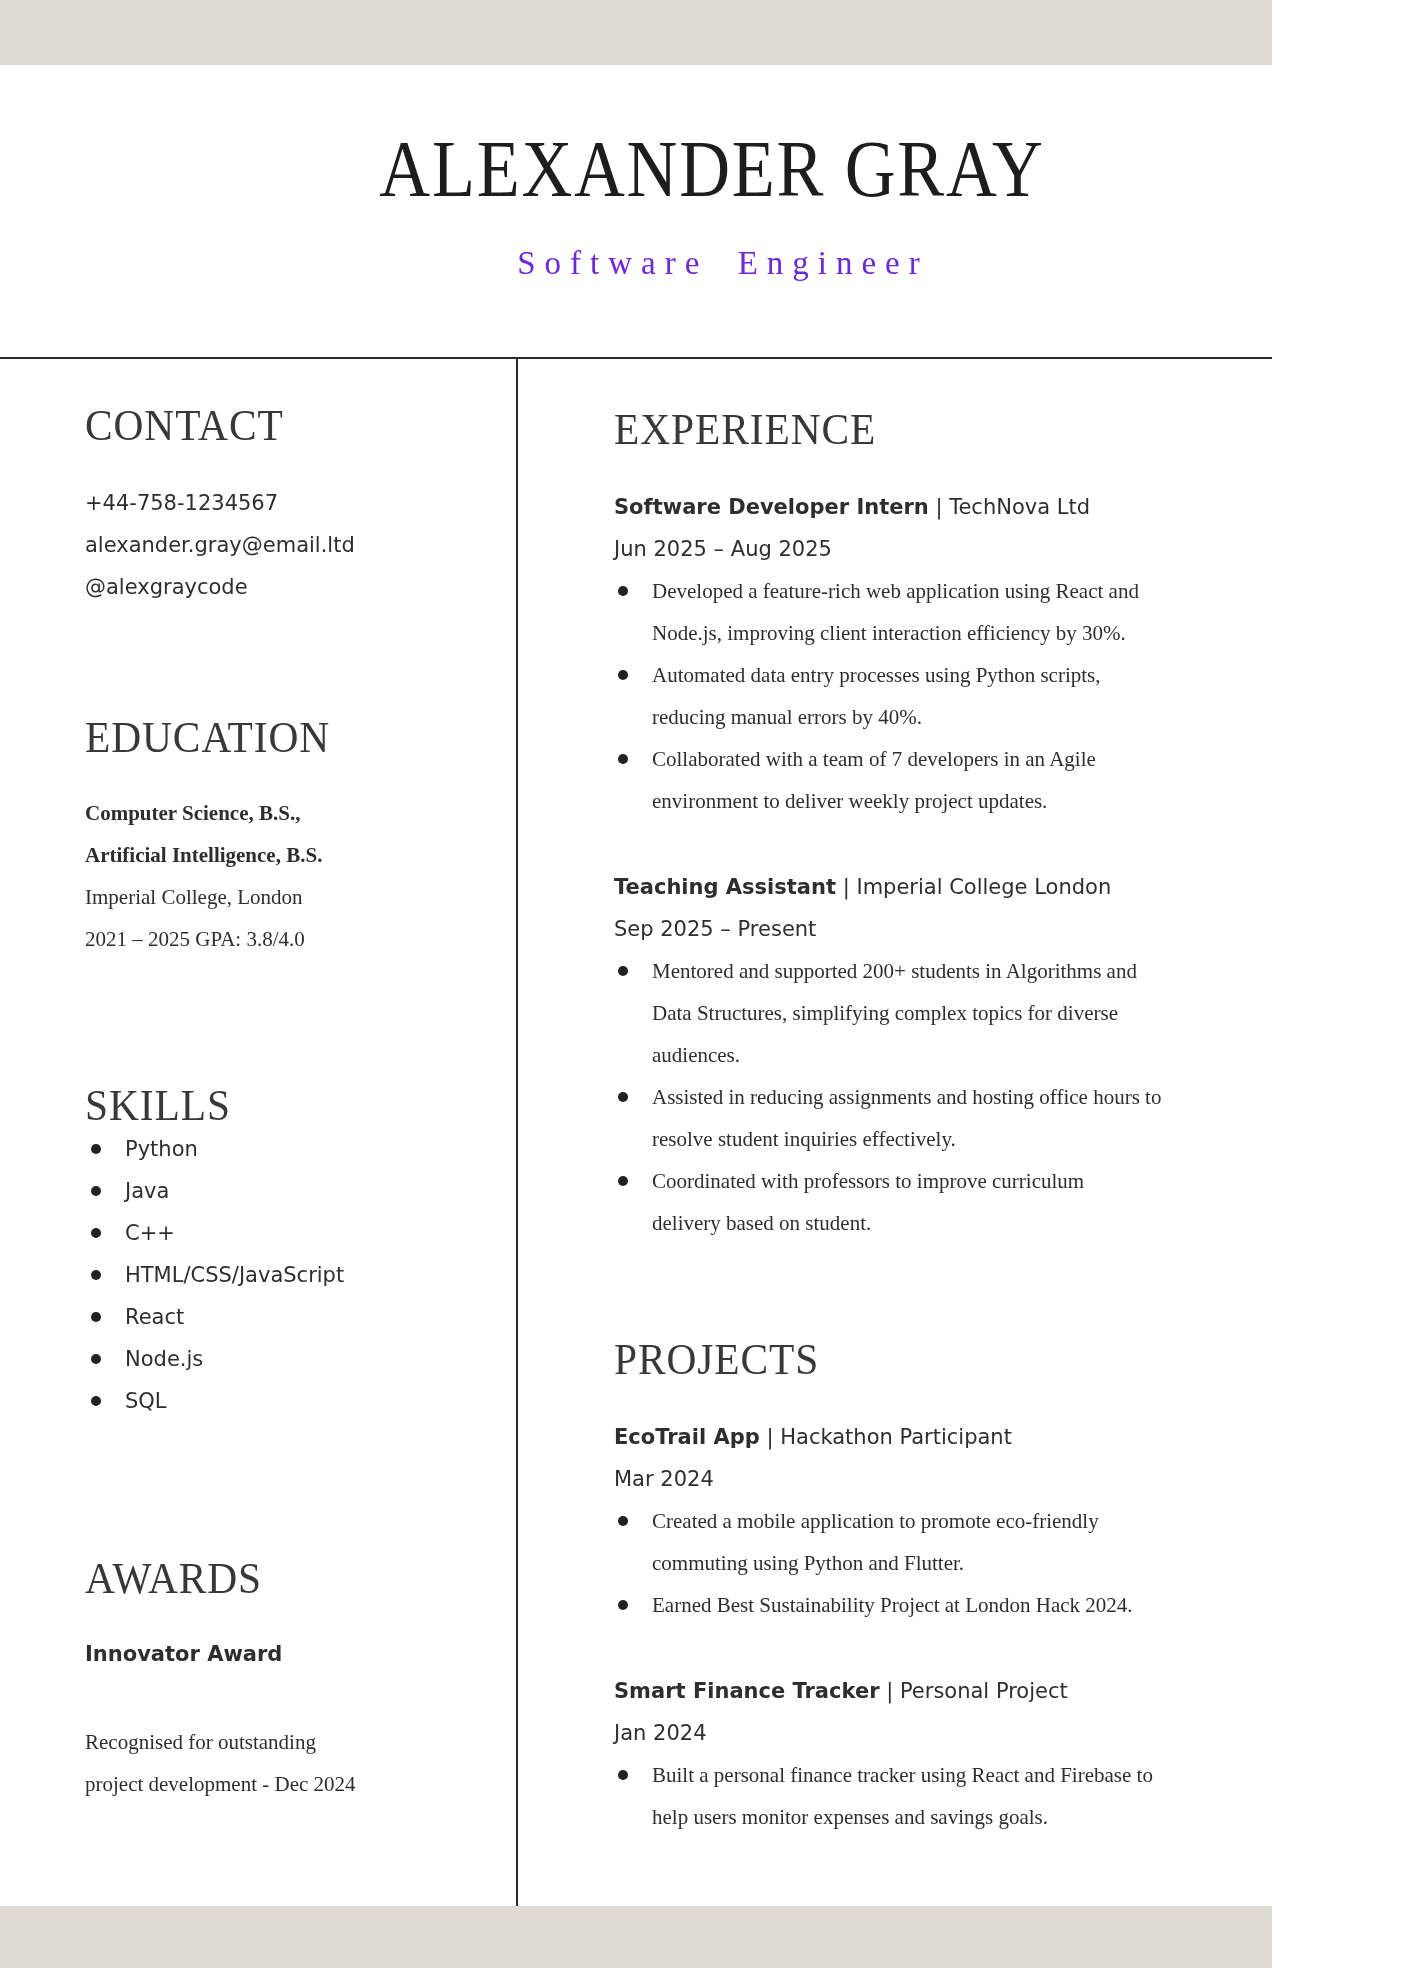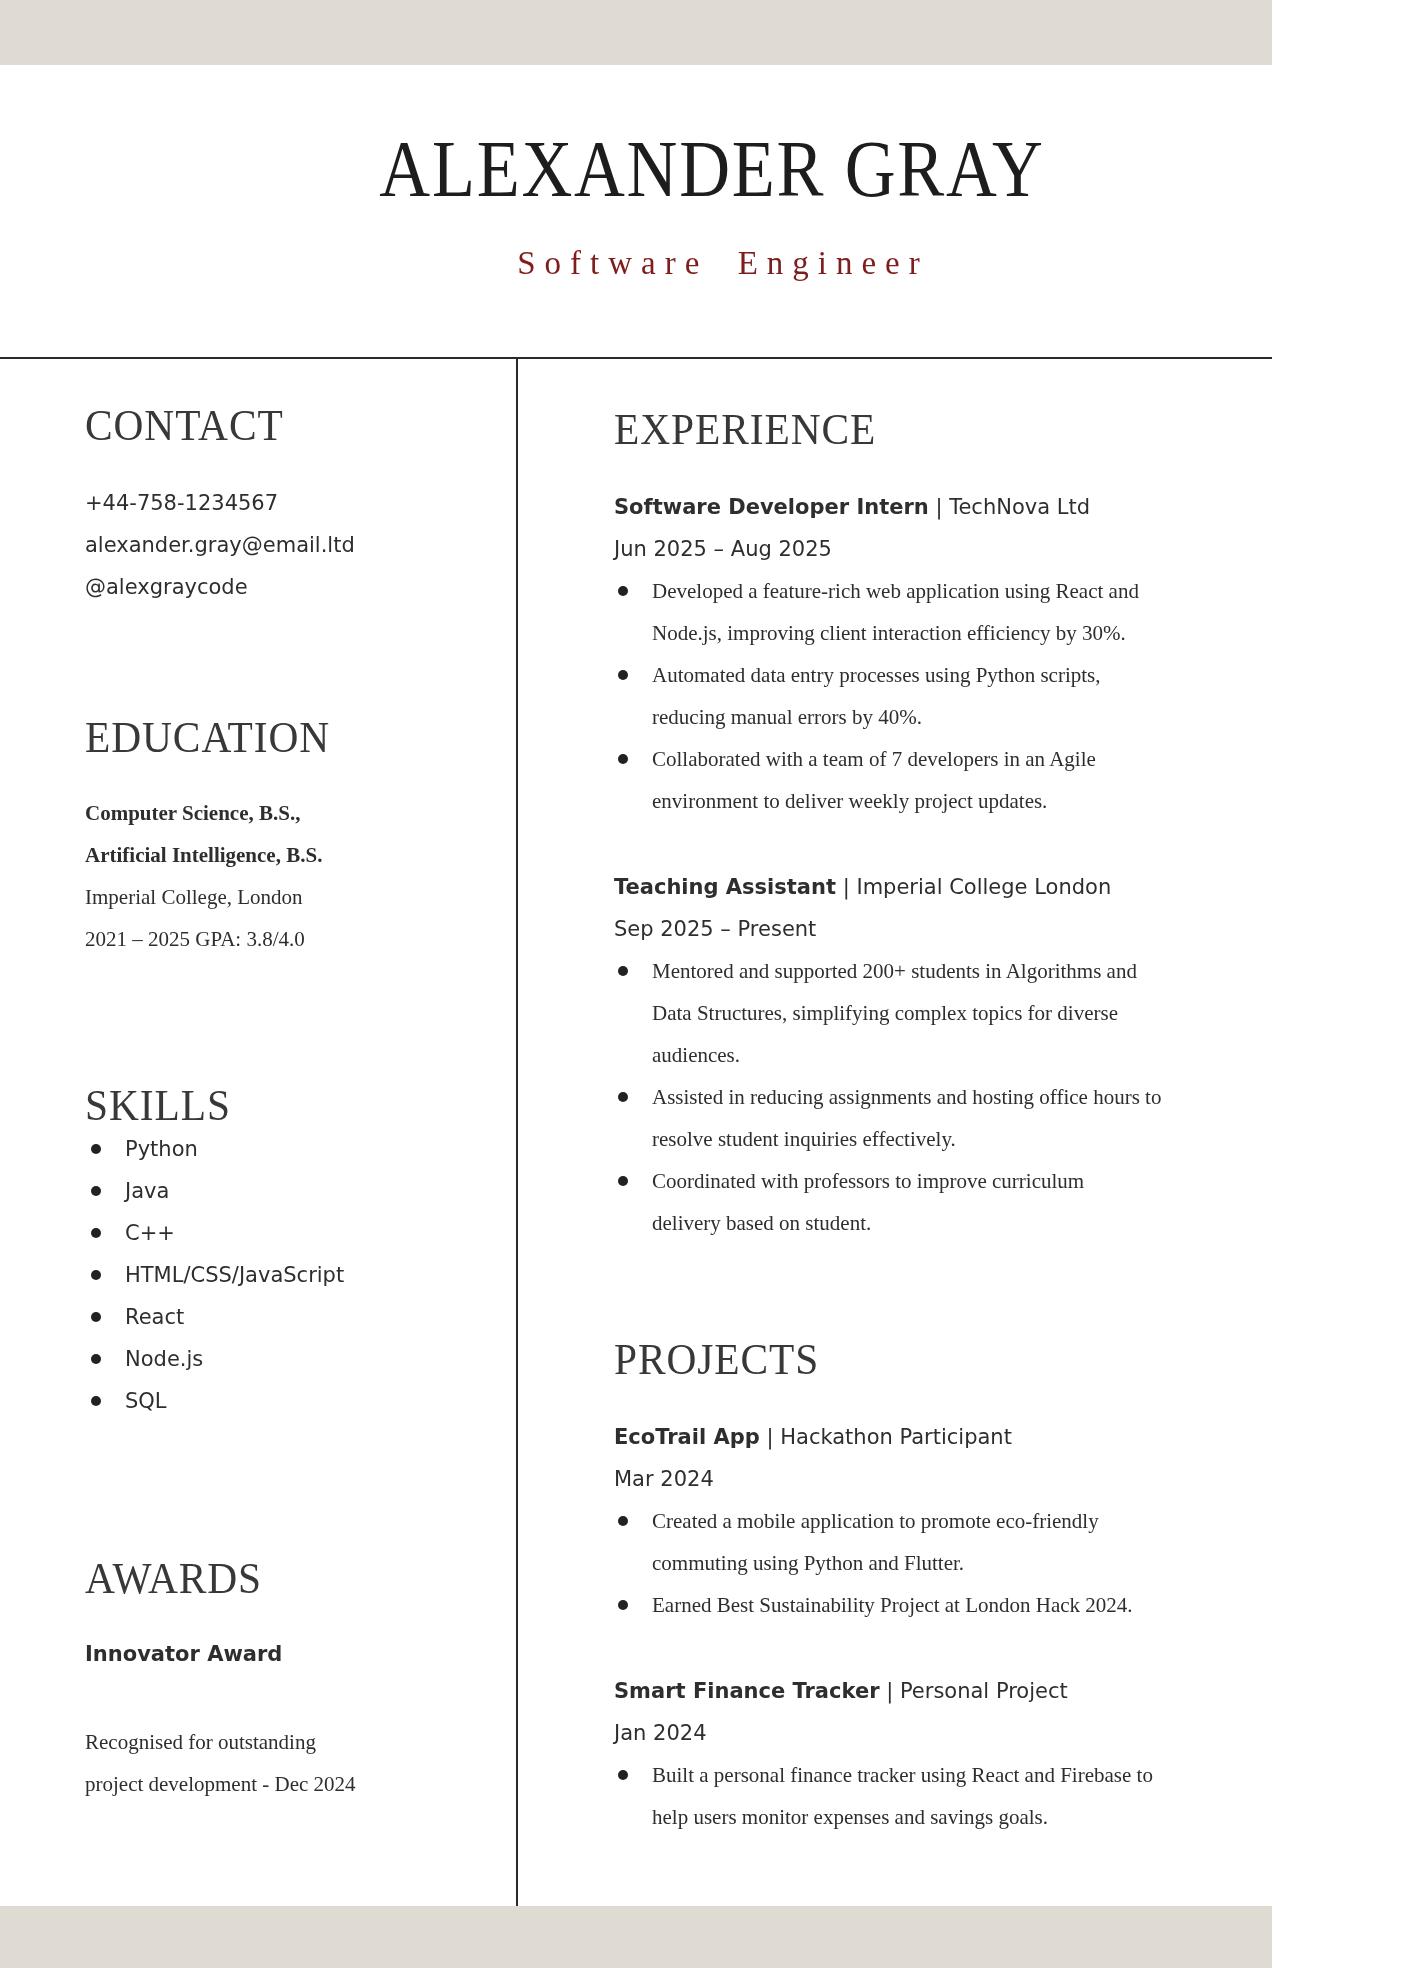--- a/index.html
+++ b/index.html
@@ -6,21 +6,21 @@
   .page{position:relative;width:1272px;height:1968px;background:#ffffff;overflow:hidden;
         font-family:"DejaVu Sans",sans-serif;color:#2e2e2e;}
   .band{position:absolute;left:0;width:1424px;background:#dfdbd3;}
   .band-top{top:0;height:65px;}
   .band-bottom{top:1906px;height:62px;}
   .header{position:absolute;top:65px;left:0;width:1424px;height:292px;text-align:center;}
   .name{margin:0;padding-top:64px;font-family:"Liberation Serif",serif;font-weight:400;
         font-size:80px;line-height:80px;letter-spacing:2px;color:#1d1d1d;
         transform:scaleX(0.88);}
   .subtitle{margin:34px 0 0 0;font-family:"Liberation Serif",serif;font-weight:400;
-        font-size:33px;line-height:40px;letter-spacing:9px;word-spacing:12px;color:#7f1d1d;padding-left:22px;}
+        font-size:33px;line-height:40px;letter-spacing:9px;word-spacing:12px;color:#6d28d9;padding-left:22px;}
   .columns{position:absolute;top:357px;left:0;width:1424px;height:1549px;display:flex;
         border-top:2px solid #2a2a2a;box-sizing:border-box;}
   .col-left{width:518px;box-sizing:border-box;border-right:2px solid #2a2a2a;
         padding:44px 28px 0 85px;flex:none;}
   .col-right{flex:1;box-sizing:border-box;padding:48px 40px 0 96px;}
   .sec-h{font-family:"Liberation Serif",serif;font-weight:400;font-size:45px;line-height:45px;
         color:#383838;letter-spacing:1px;transform:scaleX(0.92);transform-origin:left center;
         white-space:nowrap;}
   .t{font-size:21px;line-height:42px;}
   .pre{white-space:pre-line;font-family:Liberation Serif, serif;}

